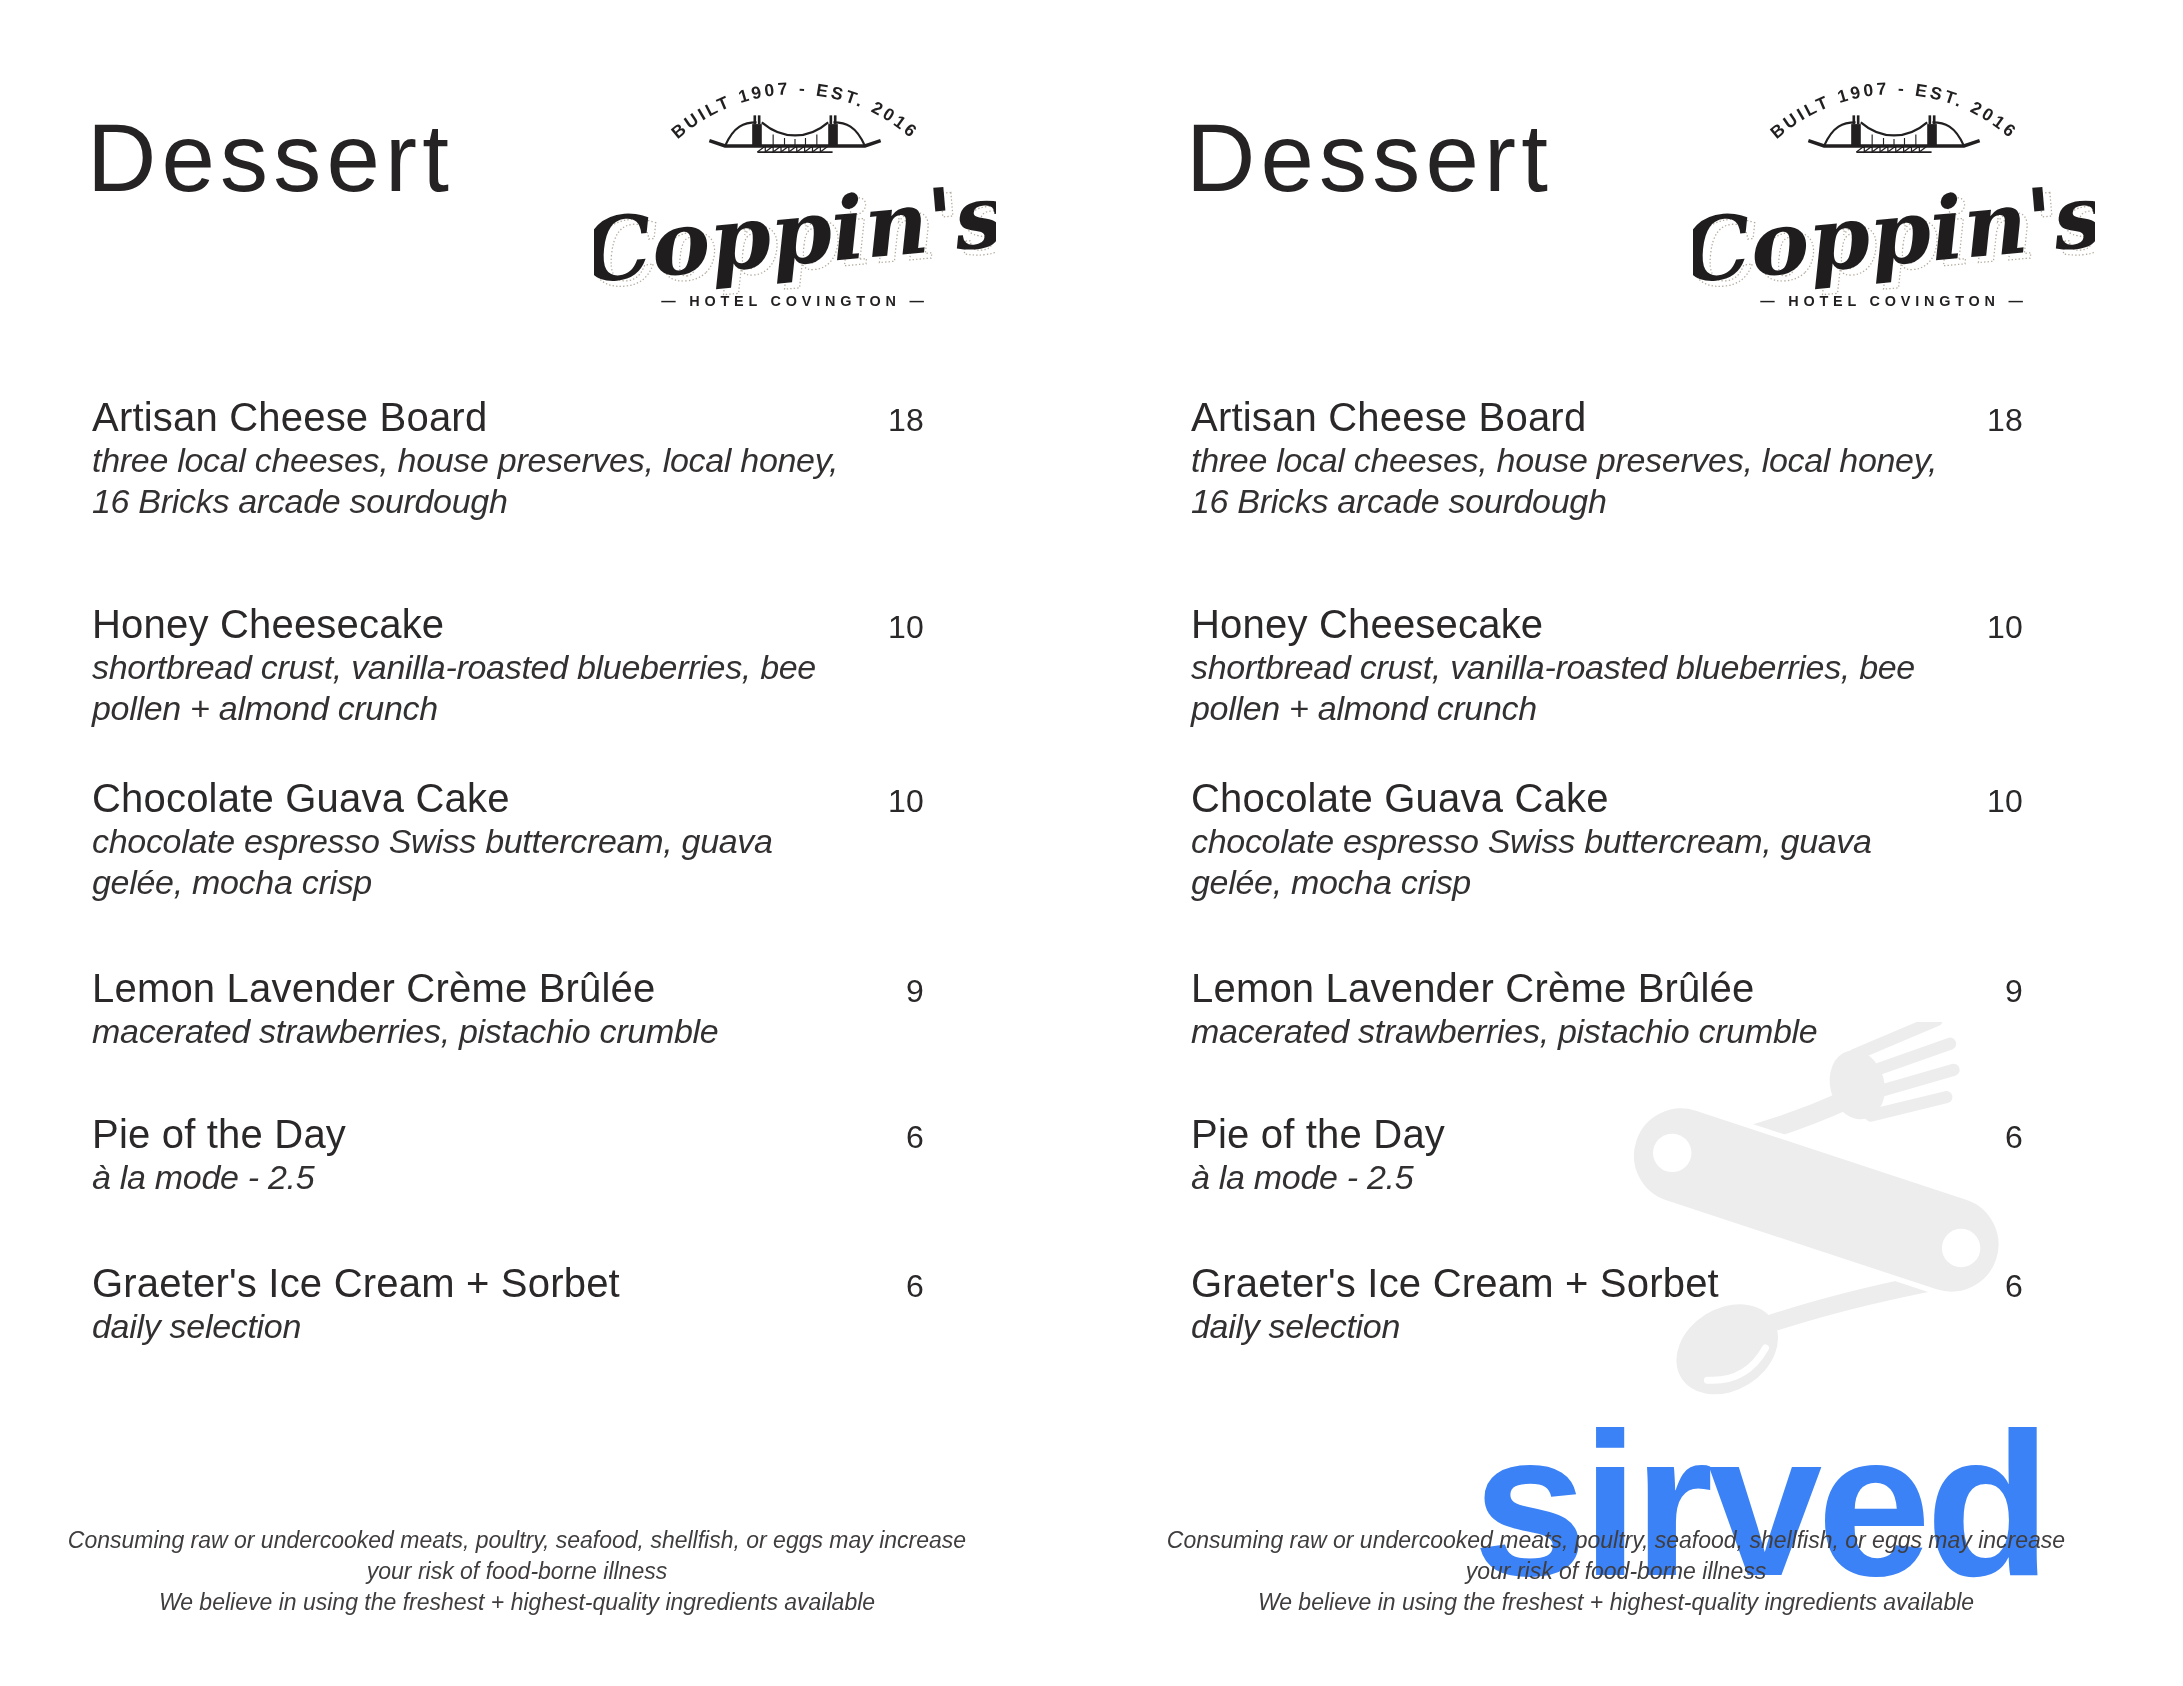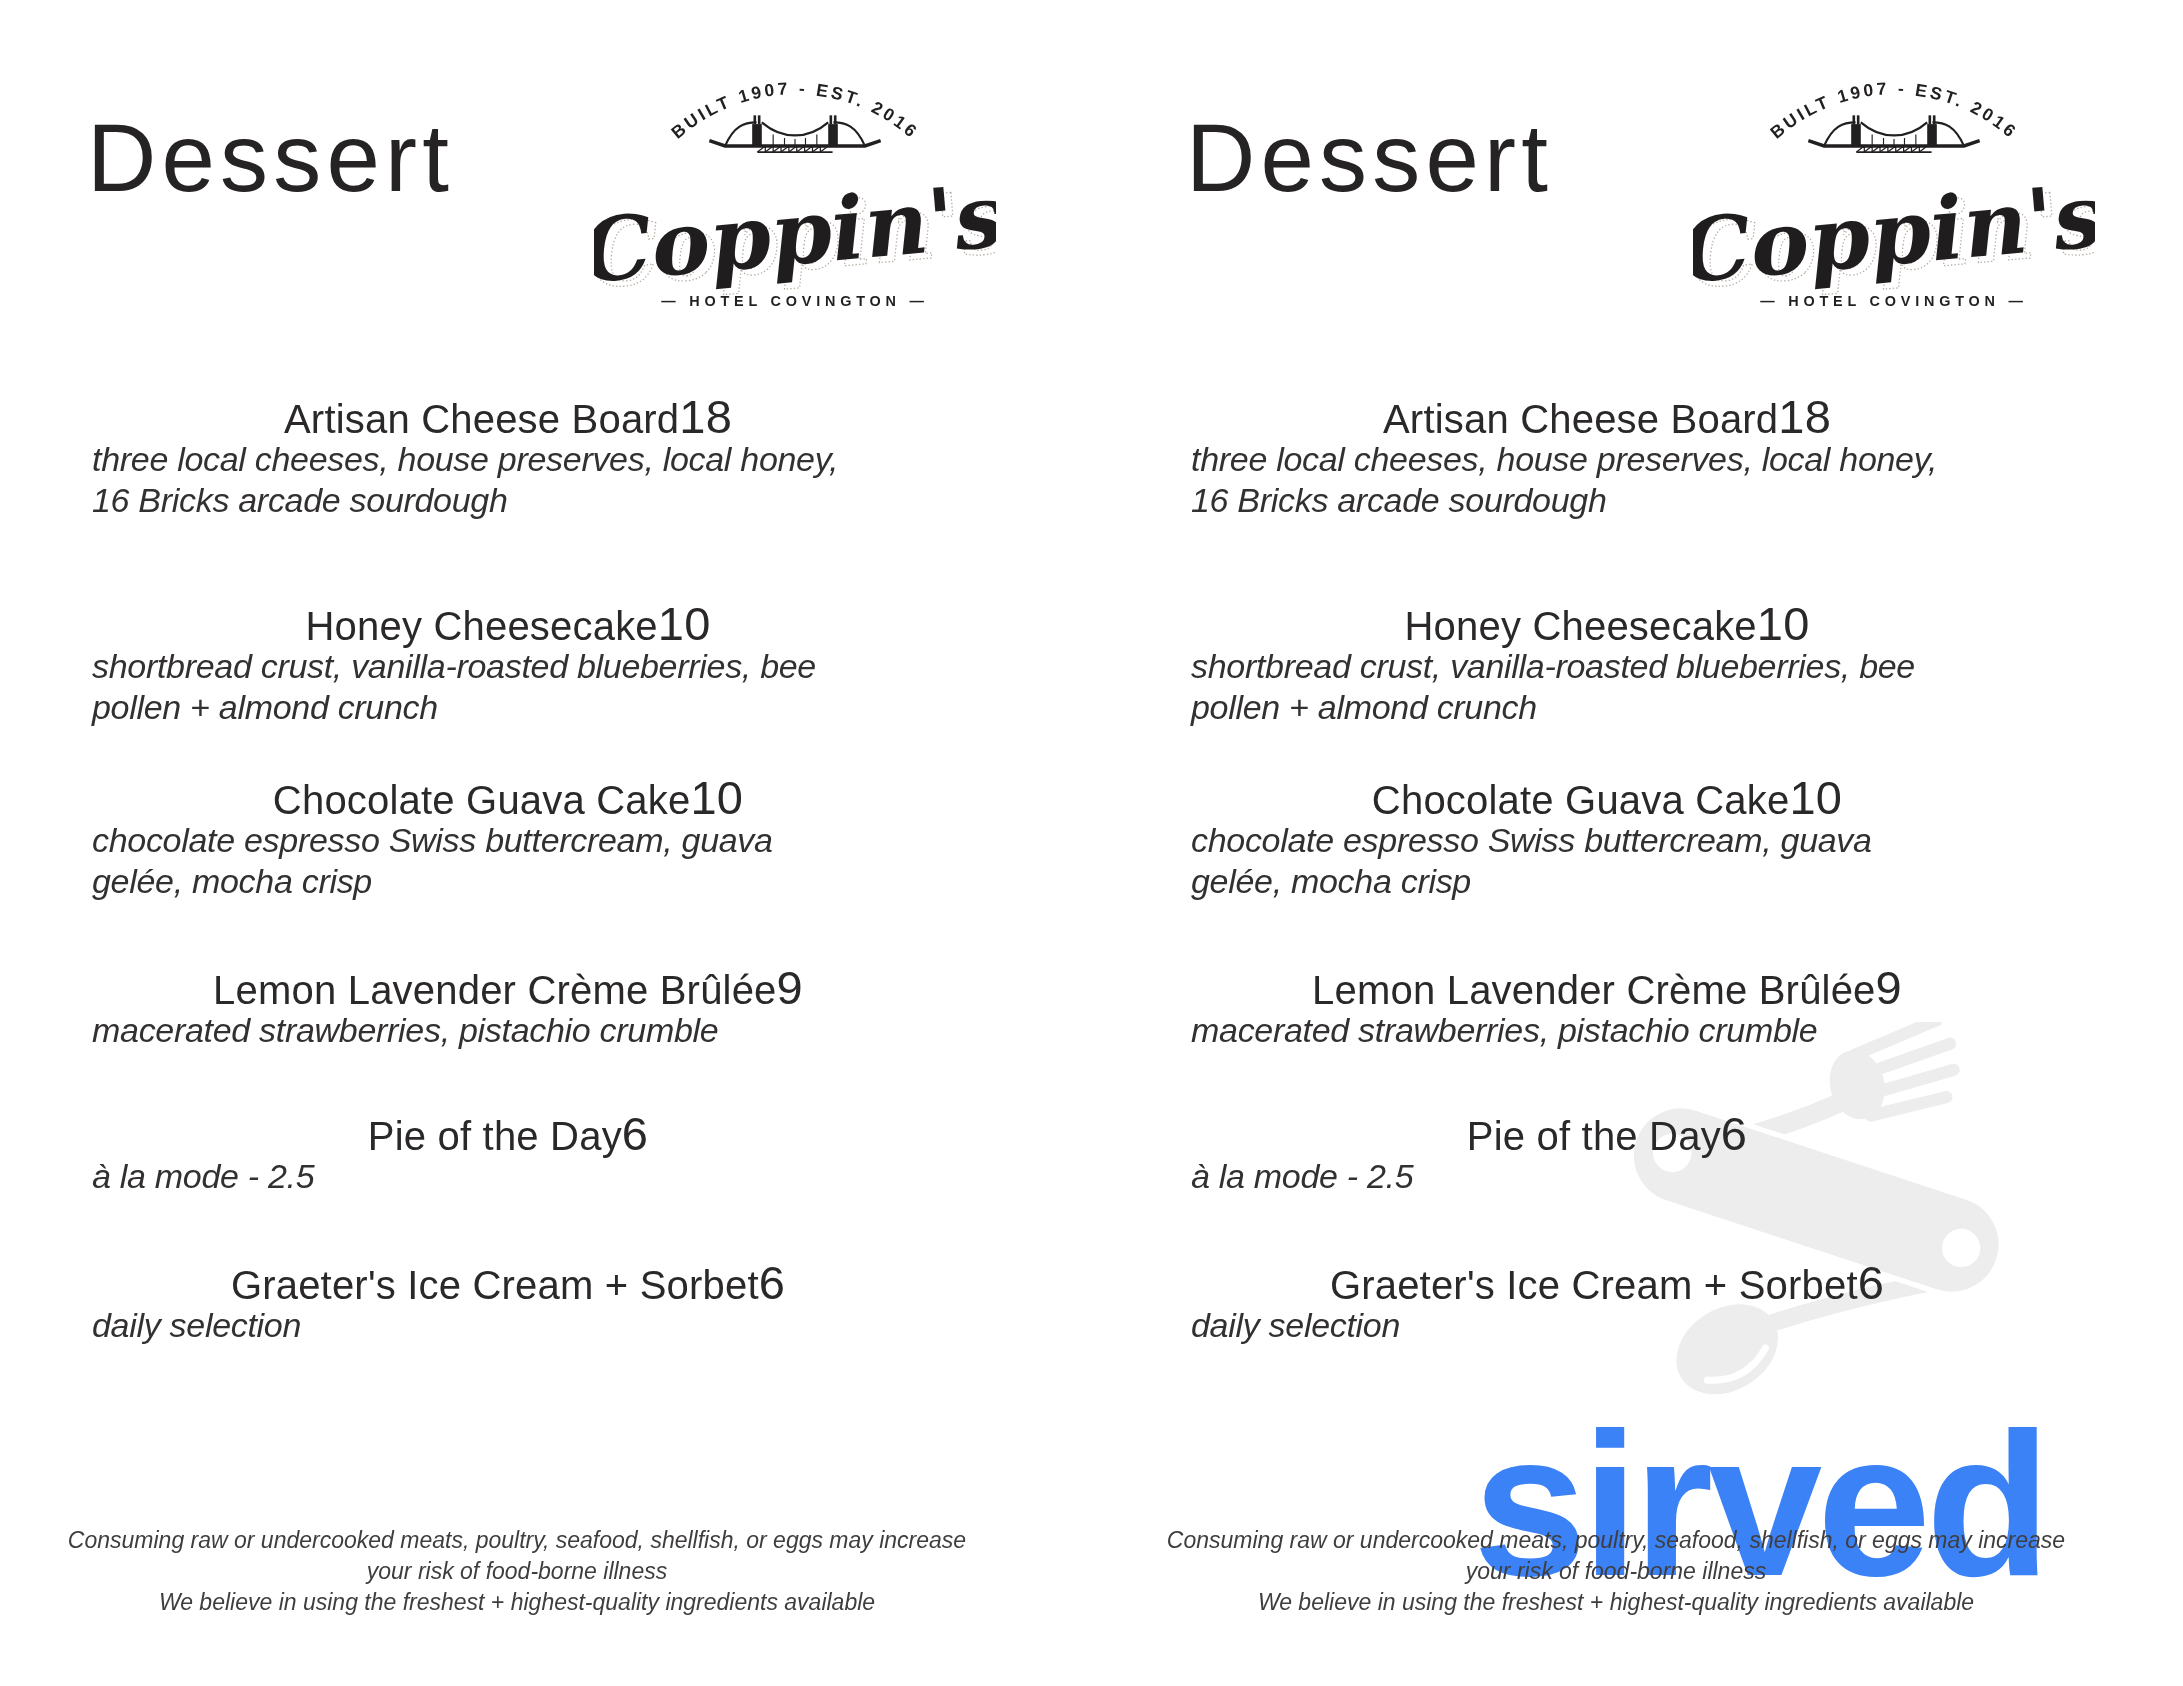--- a/index.html
+++ b/index.html
@@ -30,25 +30,25 @@
   
   .items{position:absolute;left:92px;top:0;width:832px;}
   .item{position:absolute;width:100%;}
   .item:nth-child(1){top:397px;}
   .item:nth-child(2){top:604px;}
   .item:nth-child(3){top:778px;}
   .item:nth-child(4){top:968px;}
   .item:nth-child(5){top:1114px;}
   .item:nth-child(6){top:1263px;}
   .item-head{
-    display:flex;justify-content:center;align-items:baseline;
+    display:flex;justify-content:space-between;align-items:baseline;
     font-size:40px;line-height:40px;font-weight:400;color:#2b2829;
     letter-spacing:0.2px;
   }
-  .item-price{font-size:47px;}
+  .item-price{font-size:32px;}
   .item-desc{}
   .desc-line{
     font-size:34px;line-height:41px;font-style:italic;font-weight:300;
     color:#333031;letter-spacing:-0.3px;
   }
   
   .footer{
     position:absolute;left:7px;top:1525px;width:1020px;
     text-align:center;font-size:23px;line-height:31px;
     font-style:italic;color:#403d3e;

